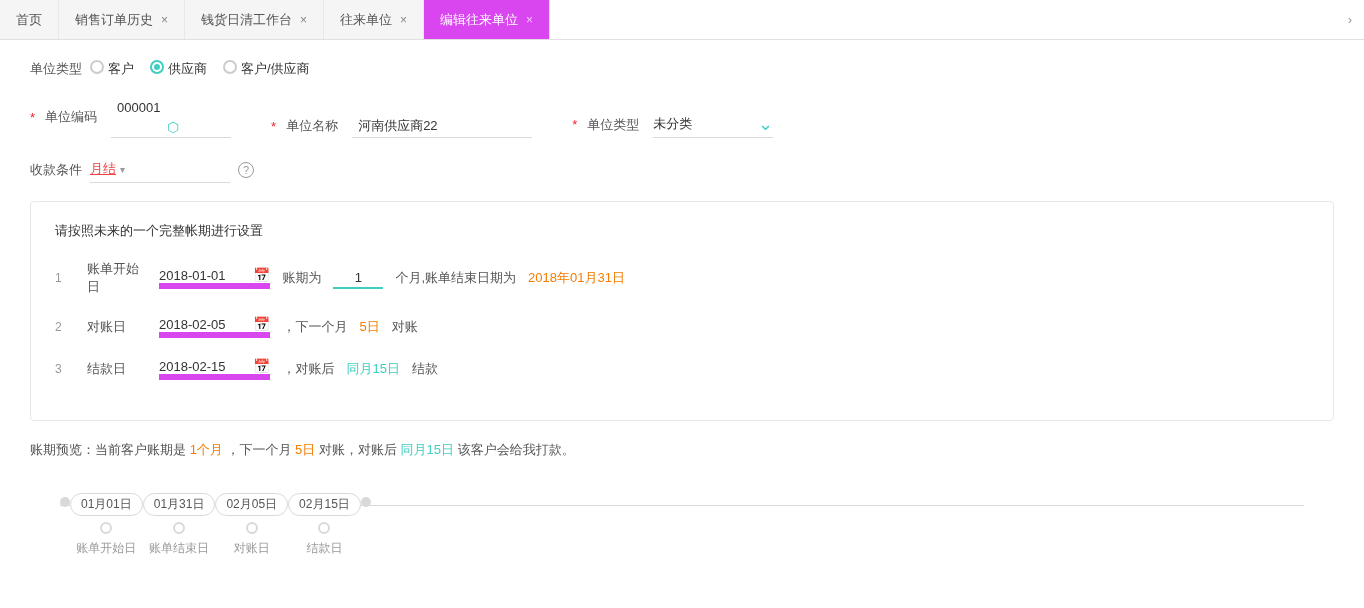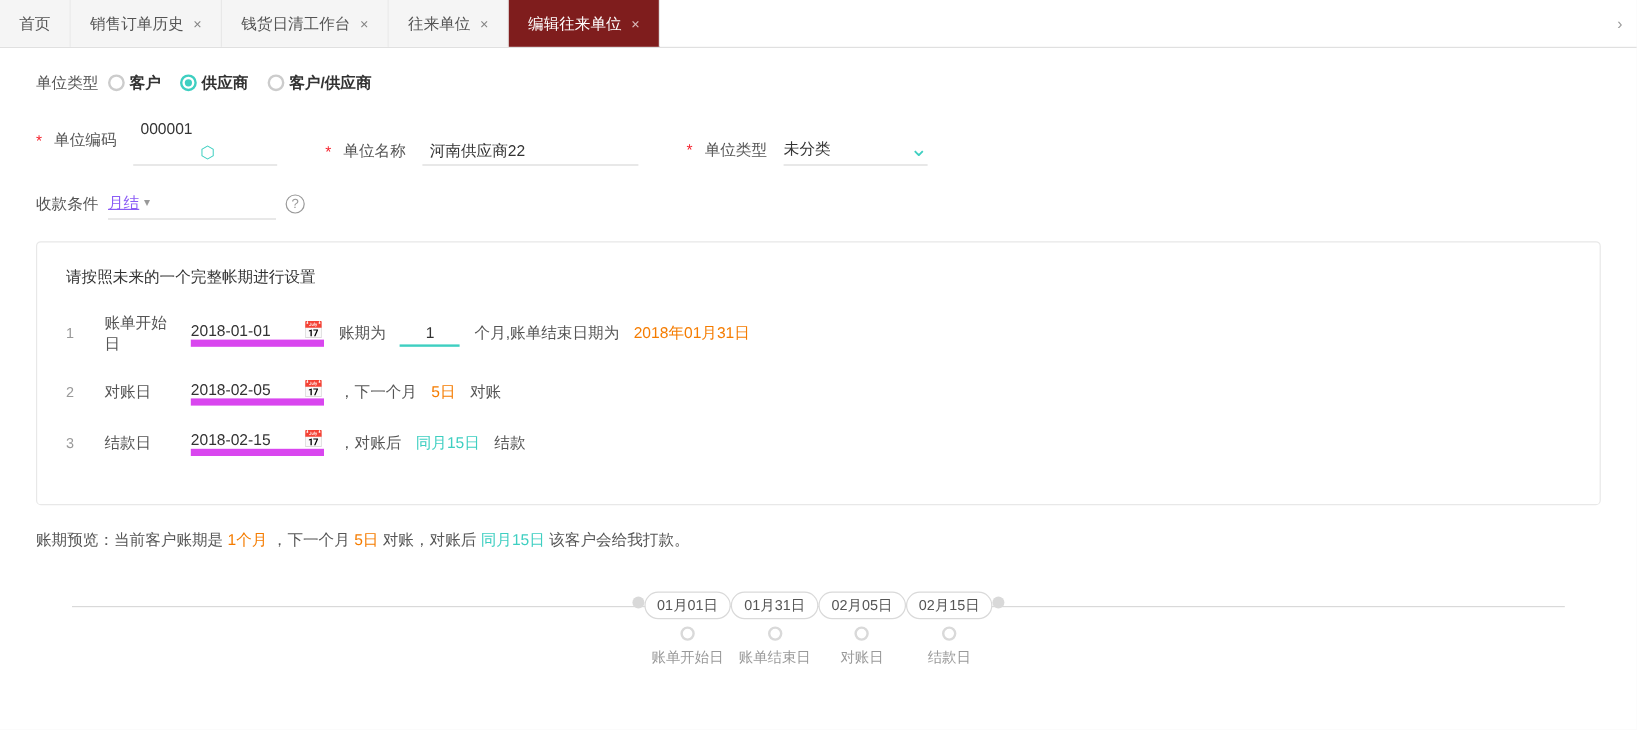--- a/index.html
+++ b/index.html
@@ -20,21 +20,21 @@
       padding: 0 16px;
       cursor: pointer;
       font-size: 13px;
       color: #555;
       border-right: 1px solid #e8e8e8;
       position: relative;
       white-space: nowrap;
       background: #f5f5f5;
     }
     .tab-item.active {
-      background: #7f1d1d;
+      background: #d946ef;
       color: #fff;
     }
     .tab-item .close-x {
       margin-left: 8px;
       font-size: 12px;
       opacity: 0.7;
       cursor: pointer;
     }
     .tab-item.active .close-x { color: #fff; }
     .tab-more {
@@ -68,24 +68,22 @@
       color: #f5222d;
       margin-right: 4px;
     }
     .radio-group {
       display: flex;
       align-items: center;
       gap: 16px;
     }
     .radio-item {
       display: flex;
-      align-items: center;
       gap: 4px;
       cursor: pointer;
-      font-weight: bold;
     }
     .radio-circle {
       width: 14px;
       height: 14px;
       border-radius: 50%;
       border: 2px solid #ccc;
       display: flex;
       align-items: center;
       justify-content: center;
       background: #fff;
@@ -136,21 +134,21 @@
 
     .select-with-arrow {
       display: flex;
       align-items: center;
       border-bottom: 1px solid #d9d9d9;
       padding: 4px 6px 4px 0;
       cursor: pointer;
       min-width: 140px;
     }
     .select-with-arrow .select-value {
-      color: #8b5cf6;
+      color: #ef4444;
       margin-right: 4px;
       text-decoration: underline;
     }
     .select-with-arrow .arrow-down {
       color: #999;
       font-size: 10px;
     }
 
     .help-icon {
       width: 16px;
@@ -262,21 +260,21 @@
       position: absolute;
       top: 22px;
       left: 30px;
       right: 30px;
       height: 1px;
       background: #d9d9d9;
       z-index: 0;
     }
     .timeline-nodes {
       display: flex;
-      justify-content: center;
+      justify-content: flex-start;
       width: 100%;
       position: relative;
       z-index: 1;
     }
     .timeline-node {
       display: flex;
       flex-direction: column;
       align-items: center;
       gap: 6px;
     }

